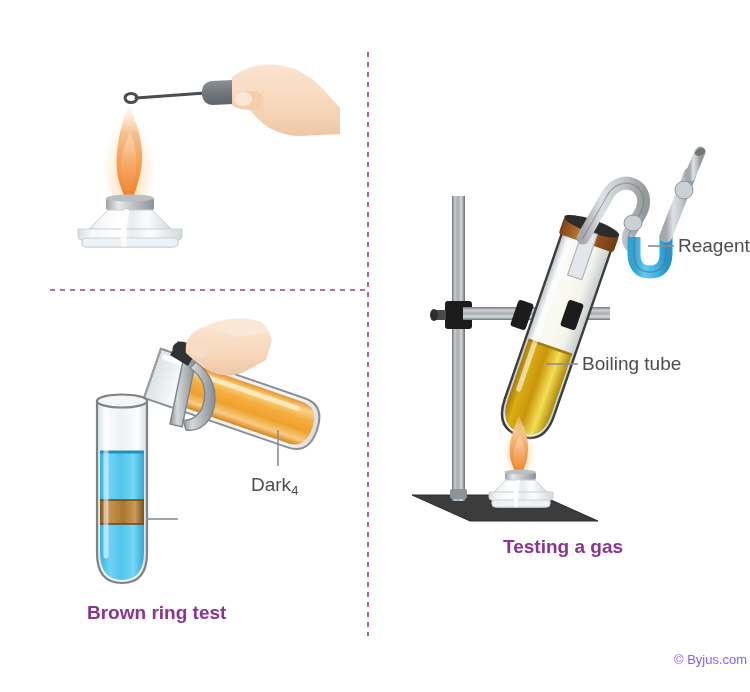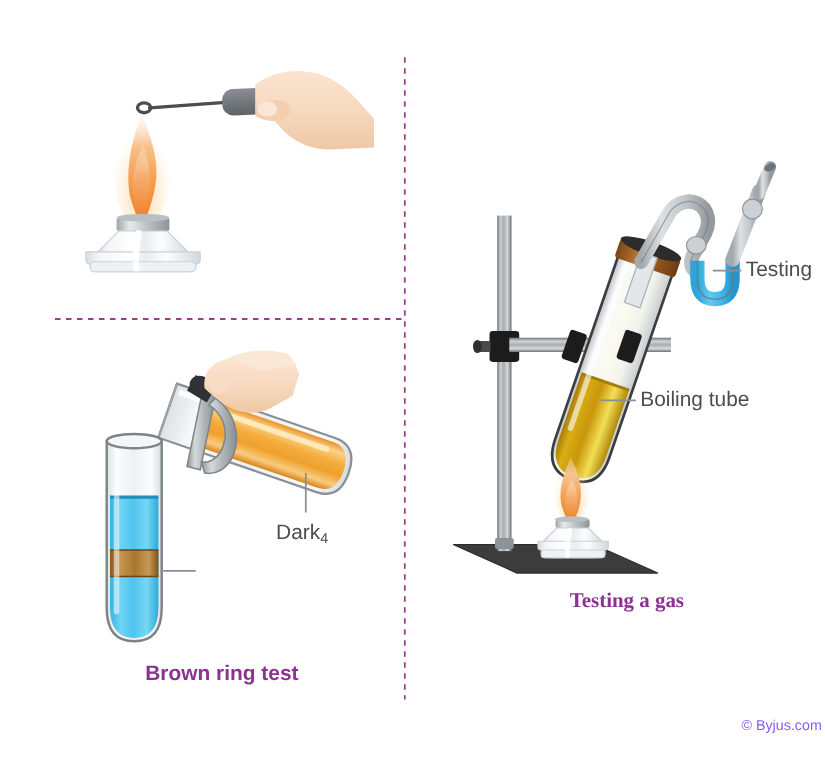--- a/index.html
+++ b/index.html
@@ -341,23 +341,23 @@
       <path d="M518 482 Q 515 494, 516 505" stroke="#FFFFFF" stroke-width="4.5" fill="none" opacity="0.85" stroke-linecap="round"></path>
 
       <line x1="648" y1="246" x2="674" y2="246" stroke="#8A8F93" stroke-width="1.6"></line>
       <line x1="546" y1="364" x2="578" y2="364" stroke="#8A8F93" stroke-width="1.6"></line>
     </g>
   </svg>
 
   <div class="lbl" style="left:251px; top:473px;"><span>Dark</span><sub>4</sub></div>
 
 
-  <div class="lbl" style="left:678px; top:234px;">Testing</div>
+  <div class="lbl" style="left:678px; top:234px;">Reagent</div>
 
   <div class="lbl" style="left:582px; top:352px;">Boiling tube</div>
 
-  <div class="caption" style="left:87px; top:602px;margin-left:45px;">Brown ring test</div>
-
-  <div class="caption" style="left:518px; top:536px;font-family:Liberation Serif, serif;">Testing a gas</div>
+  <div class="caption" style="left:87px; top:602px;">Brown ring test</div>
+
+  <div class="caption" style="left:503px; top:536px;">Testing a gas</div>
 
   <div class="credit" style="left:674px; top:652px;">© Byjus.com</div>
 
 </div>
 
 </body></html>

